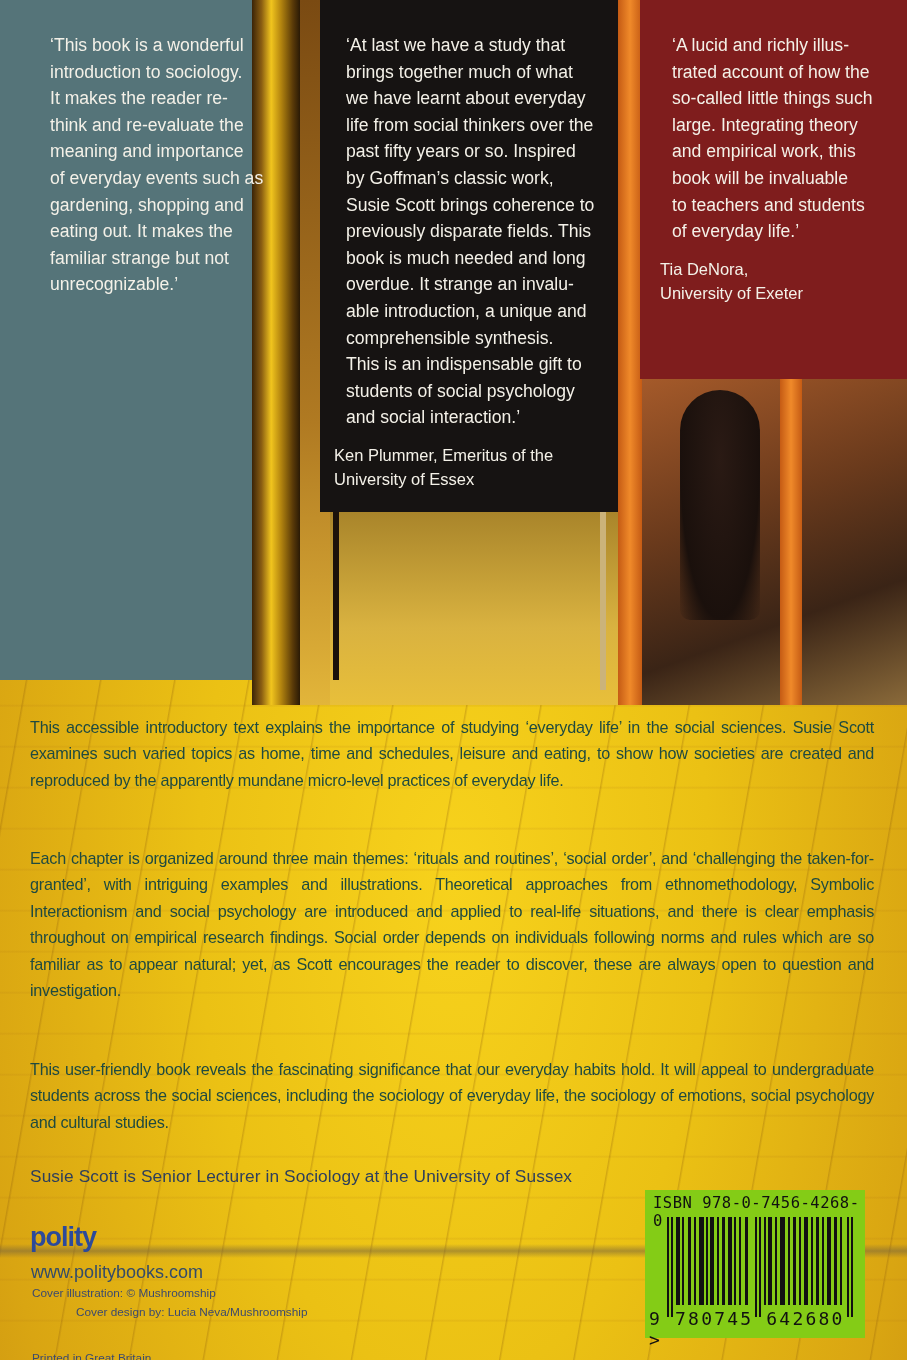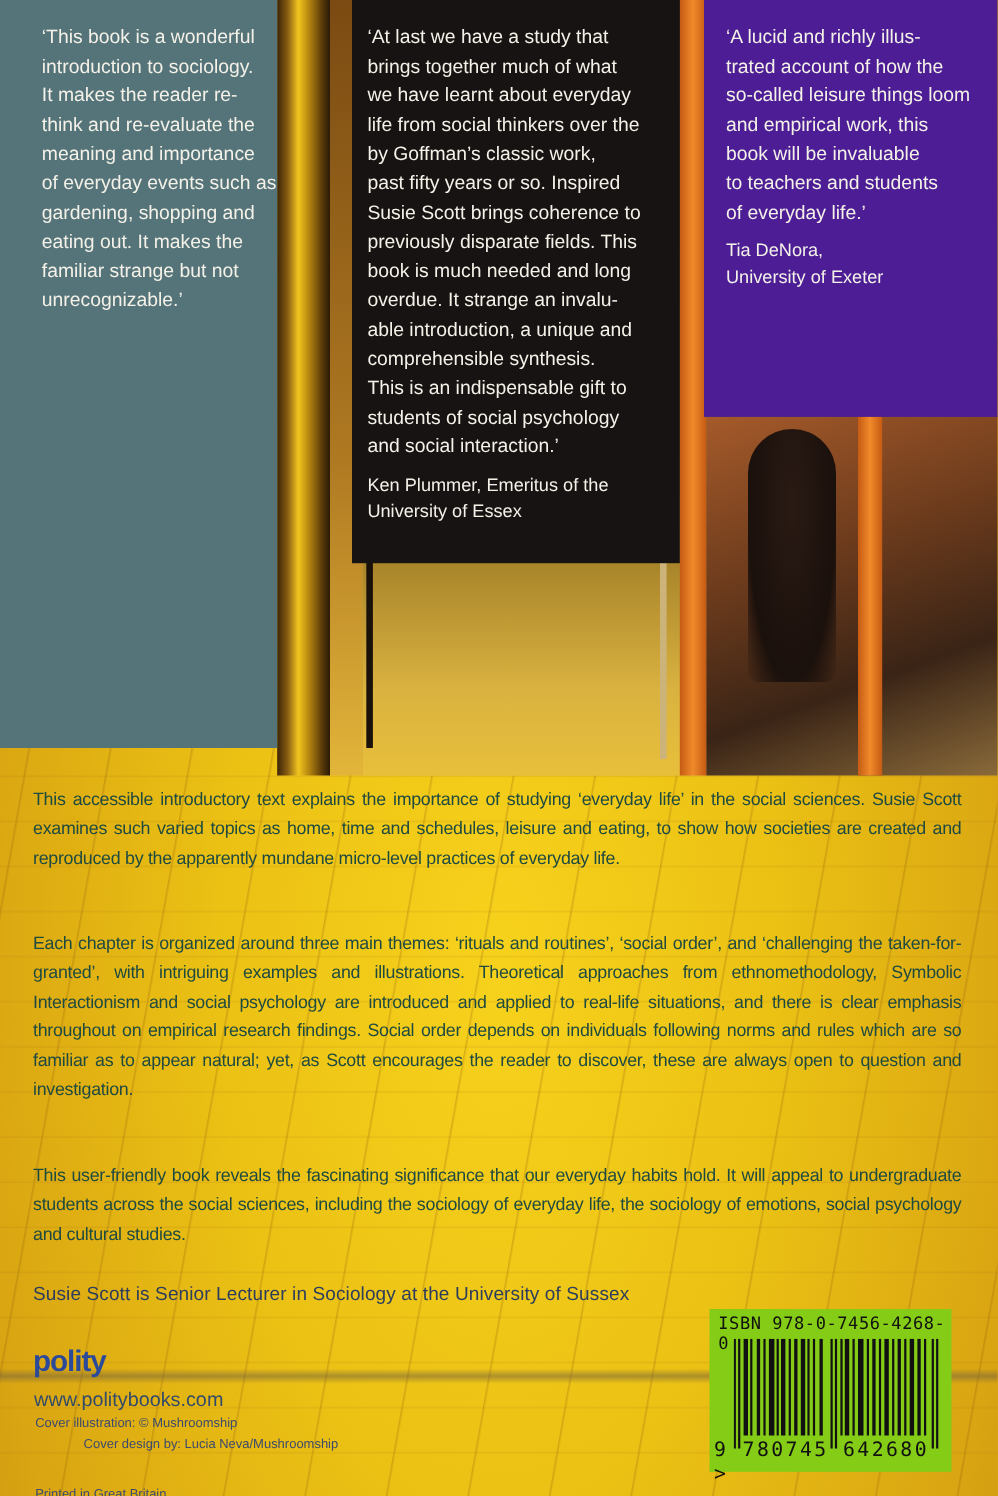--- a/index.html
+++ b/index.html
@@ -31,22 +31,22 @@
   .bg-figure { position: absolute; left: 680px; top: 390px; width: 80px; height: 230px;
     border-radius: 40px 40px 10px 10px; background: radial-gradient(ellipse at 50% 30%, #2a1a14 0%, #1a100c 70%, rgba(0,0,0,0) 100%); }
   .bg-sign-leg { position: absolute; left: 333px; top: 510px; width: 6px; height: 170px; background: #1a120a; }
   .bg-rail { position: absolute; left: 600px; top: 510px; width: 6px; height: 180px; background: #cbb37a; }
 
   
   .panel { position: absolute; color: #f4f1e8;
     font-family: "Liberation Sans", sans-serif; font-size: 17.6px; line-height: 26.6px; }
   .panel-left { left: 0; top: 0; width: 252px; height: 680px; background: #557479; }
   .panel-mid  { left: 320px; top: 0; width: 298px; height: 512px; background: #161312; }
-  .panel-right{ left: 640px; top: 0; width: 267px; height: 379px; background: #4c1d95; }
-  .panel .quote { margin: 0; }
+  .panel-right{ left: 640px; top: 0; width: 267px; height: 379px; background: #7f1d1d; }
+  .panel .quote { margin: 12px; }
   .panel .attrib { margin: 10px 0 0 0; font-size: 16.5px; line-height: 24px; }
   .panel-left .inner  { position: absolute; left: 38px; top: 20px; width: 230px; }
   .panel-mid .inner   { position: absolute; left: 14px; top: 20px; width: 282px; }
   .panel-right .inner { position: absolute; left: 20px; top: 20px; width: 245px; }
   .line { display: block; white-space: nowrap; }
 
   
   .blurb { position: absolute; left: 30px; width: 844px; color: #1f4a40;
     font-family: "Liberation Sans", sans-serif; font-size: 16.2px; line-height: 26.4px;
     text-align: justify; letter-spacing: -0.25px; }
@@ -111,22 +111,22 @@
   </div>
 </div>
 
 <div class="panel panel-mid">
   <div class="inner">
     <p class="quote">
       <span class="line">‘At last we have a study that</span>
       <span class="line">brings together much of what</span>
       <span class="line">we have learnt about everyday</span>
       <span class="line">life from social thinkers over the</span>
+      <span class="line">past fifty years or so. Inspired</span>
       <span class="line">by Goffman’s classic work,</span>
-      <span class="line">past fifty years or so. Inspired</span>
       <span class="line">Susie Scott brings coherence to</span>
       <span class="line">previously disparate fields. This</span>
       <span class="line">book is much needed and long</span>
       <span class="line">overdue. It strange an invalu-</span>
       <span class="line">able introduction, a unique and</span>
       <span class="line">comprehensible synthesis.</span>
       <span class="line">This is an indispensable gift to</span>
       <span class="line">students of social psychology</span>
       <span class="line">and social interaction.’</span>
     </p>
@@ -135,21 +135,22 @@
       <span class="line">University of Essex</span>
     </p>
   </div>
 </div>
 
 <div class="panel panel-right">
   <div class="inner">
     <p class="quote">
       <span class="line">‘A lucid and richly illus-</span>
       <span class="line">trated account of how the</span>
-      <span class="line">so-called leisure things loom</span>
+      <span class="line">so-called little things such</span>
+      <span class="line">large. Integrating theory</span>
       <span class="line">and empirical work, this</span>
       <span class="line">book will be invaluable</span>
       <span class="line">to teachers and students</span>
       <span class="line">of everyday life.’</span>
     </p>
     <p class="attrib">
       <span class="line">Tia DeNora,</span>
       <span class="line">University of Exeter</span>
     </p>
   </div>

